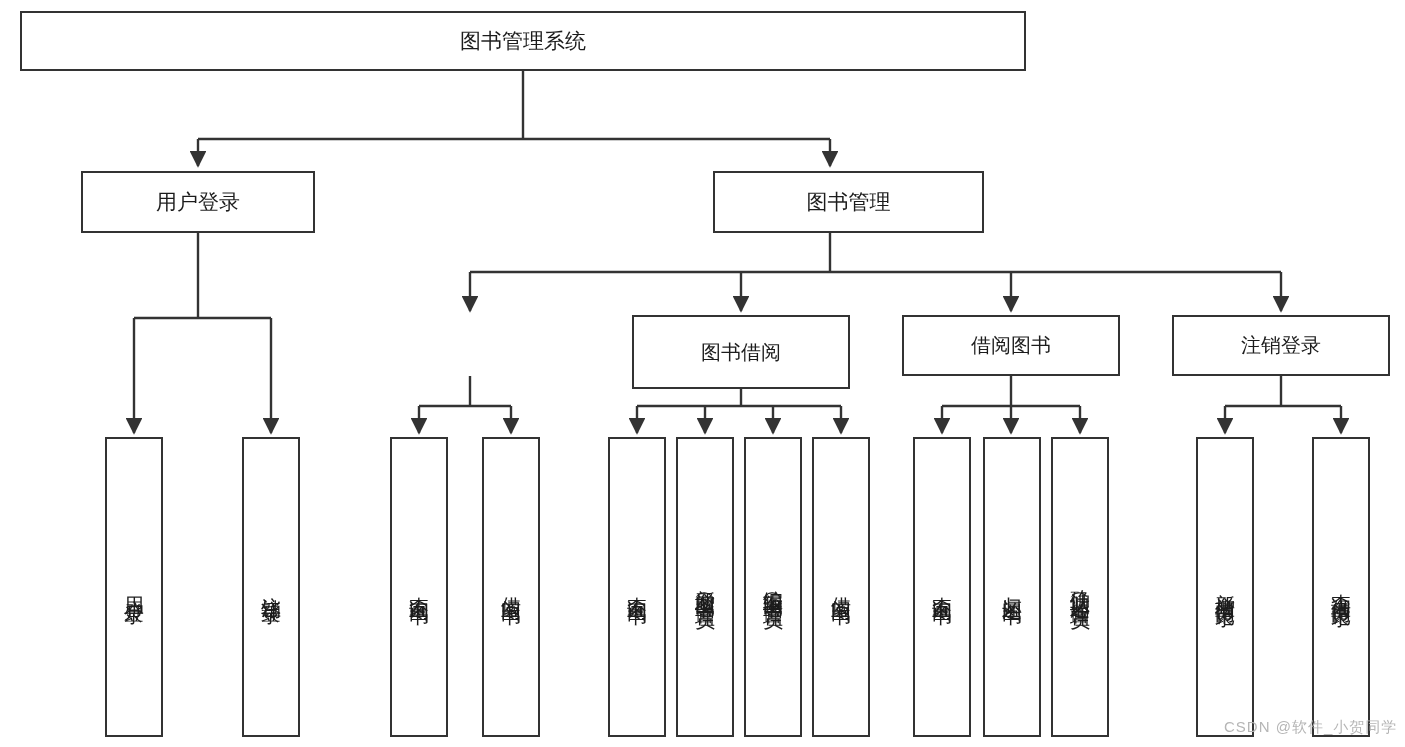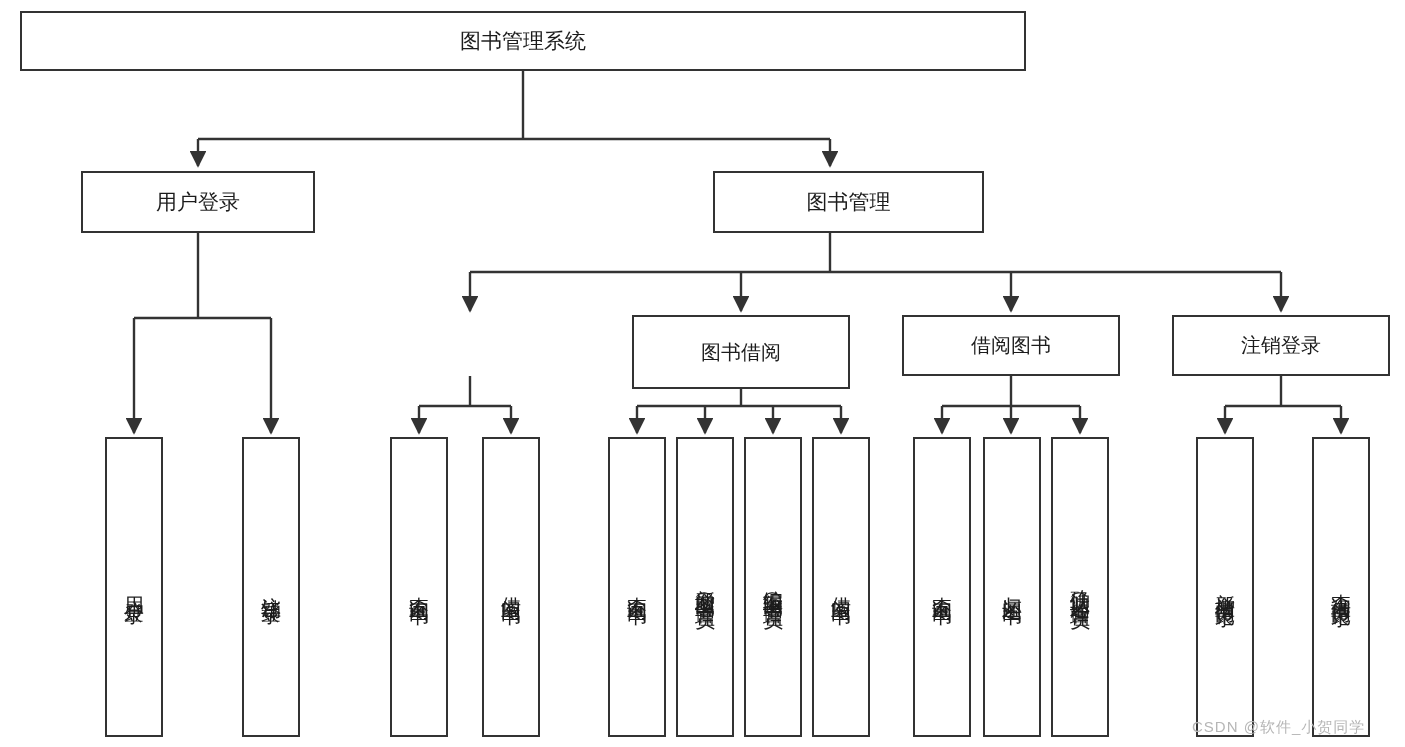--- a/index.html
+++ b/index.html
@@ -55,20 +55,21 @@
     white-space:pre;
     display:block;
   }
   .watermark{
     position:absolute;
     font-size:15px;
     color:#b6b6b6;
     letter-spacing:1px;
     white-space:nowrap;
     user-select:none;
+    margin-left:32px;
   }
 </style>
 </head>
 <body>
 
 <div id="canvas">
 
   <svg class="connectors" viewBox="0 0 1405 747" xmlns="http://www.w3.org/2000/svg">
     <defs>
       <marker id="arrow" viewBox="0 0 10 10" refX="9" refY="5" markerWidth="7" markerHeight="7" orient="auto-start-reverse">

